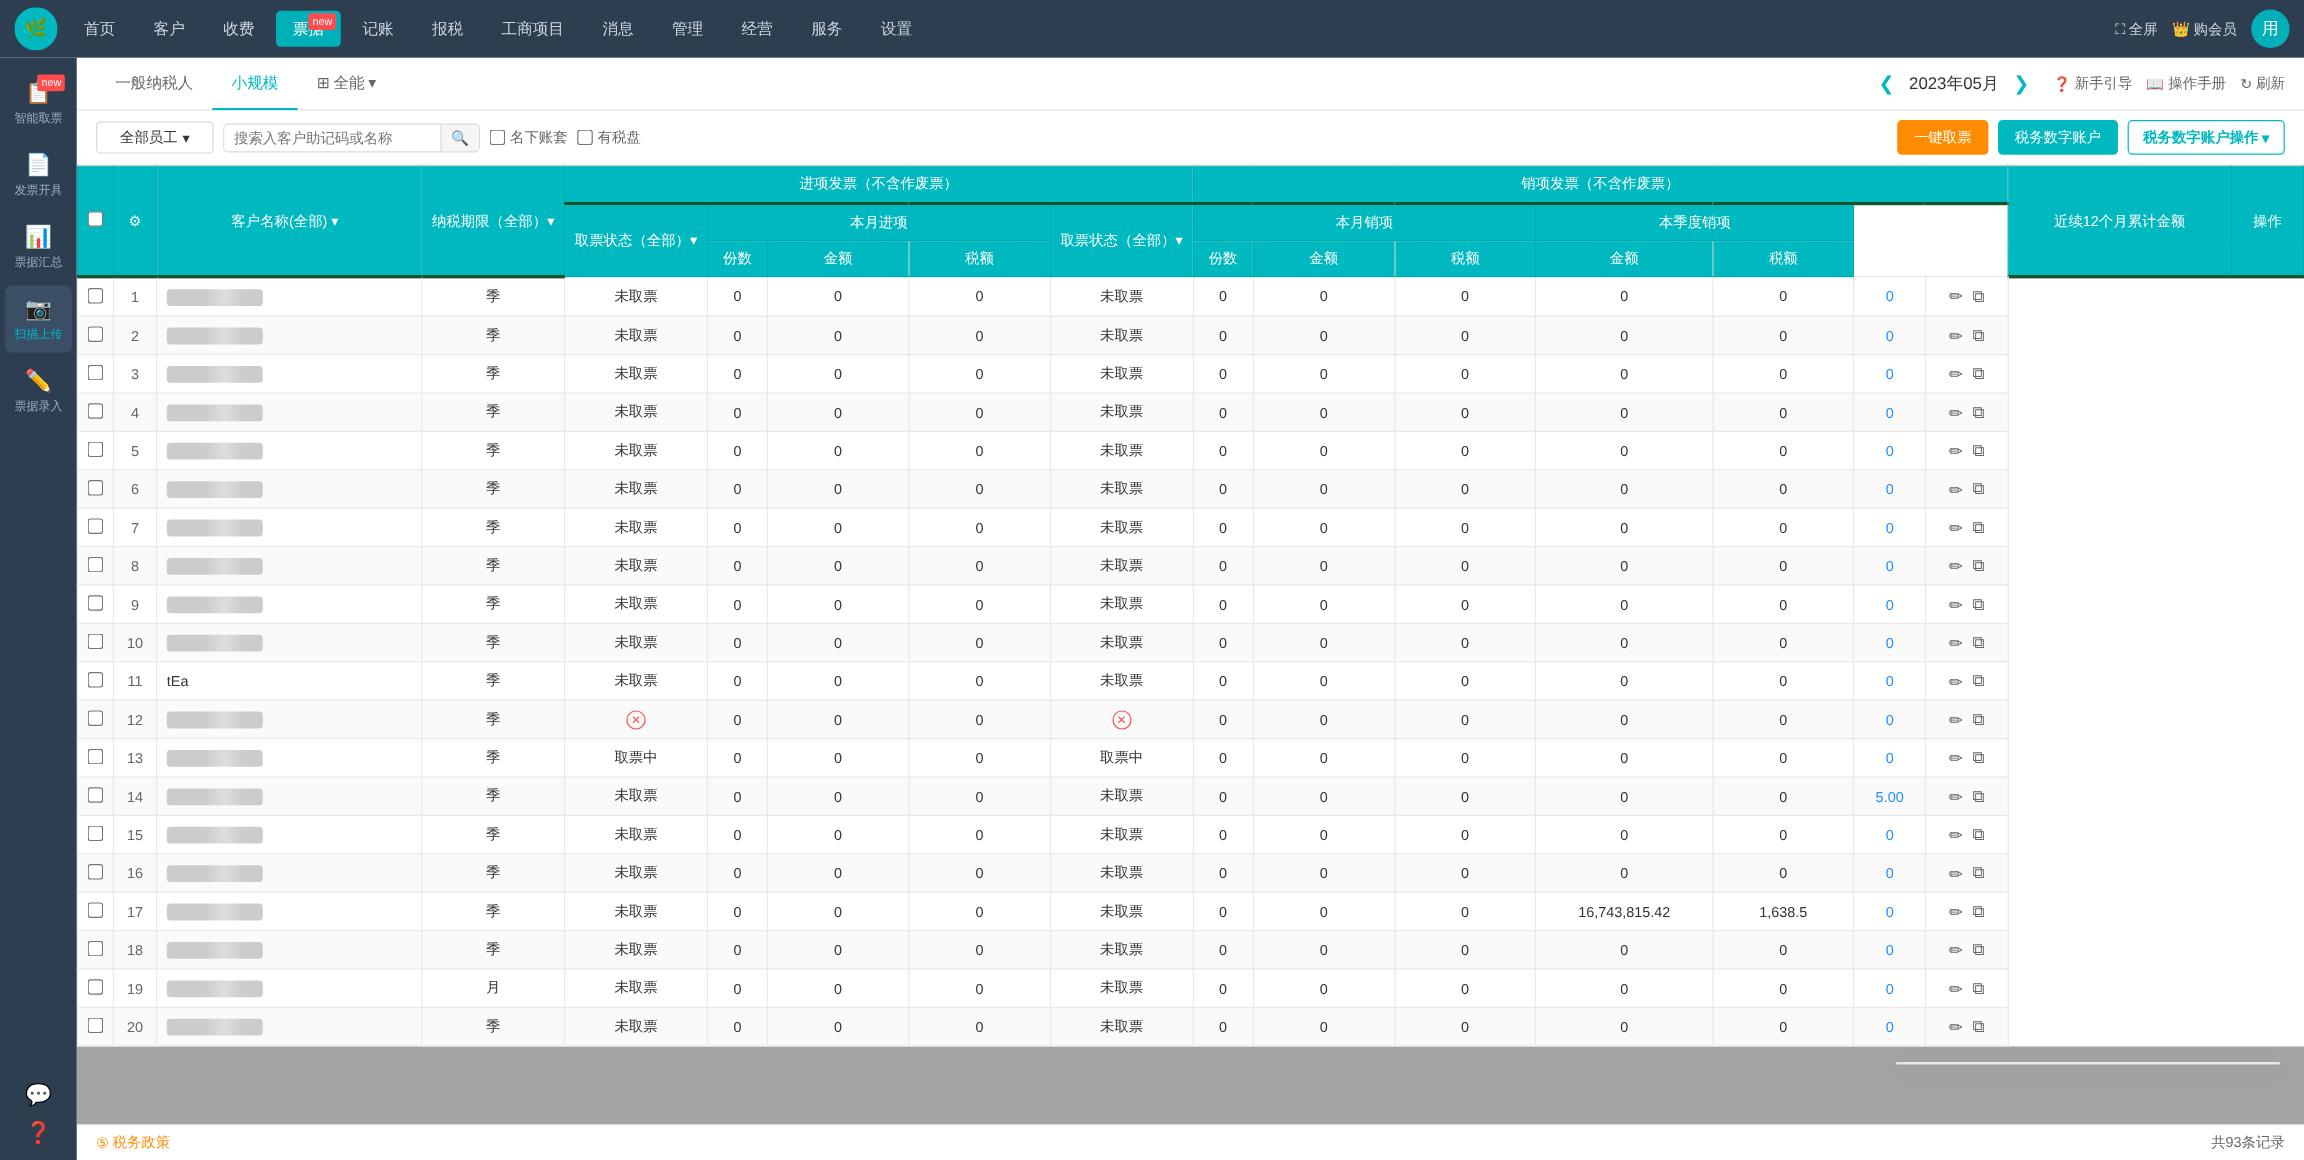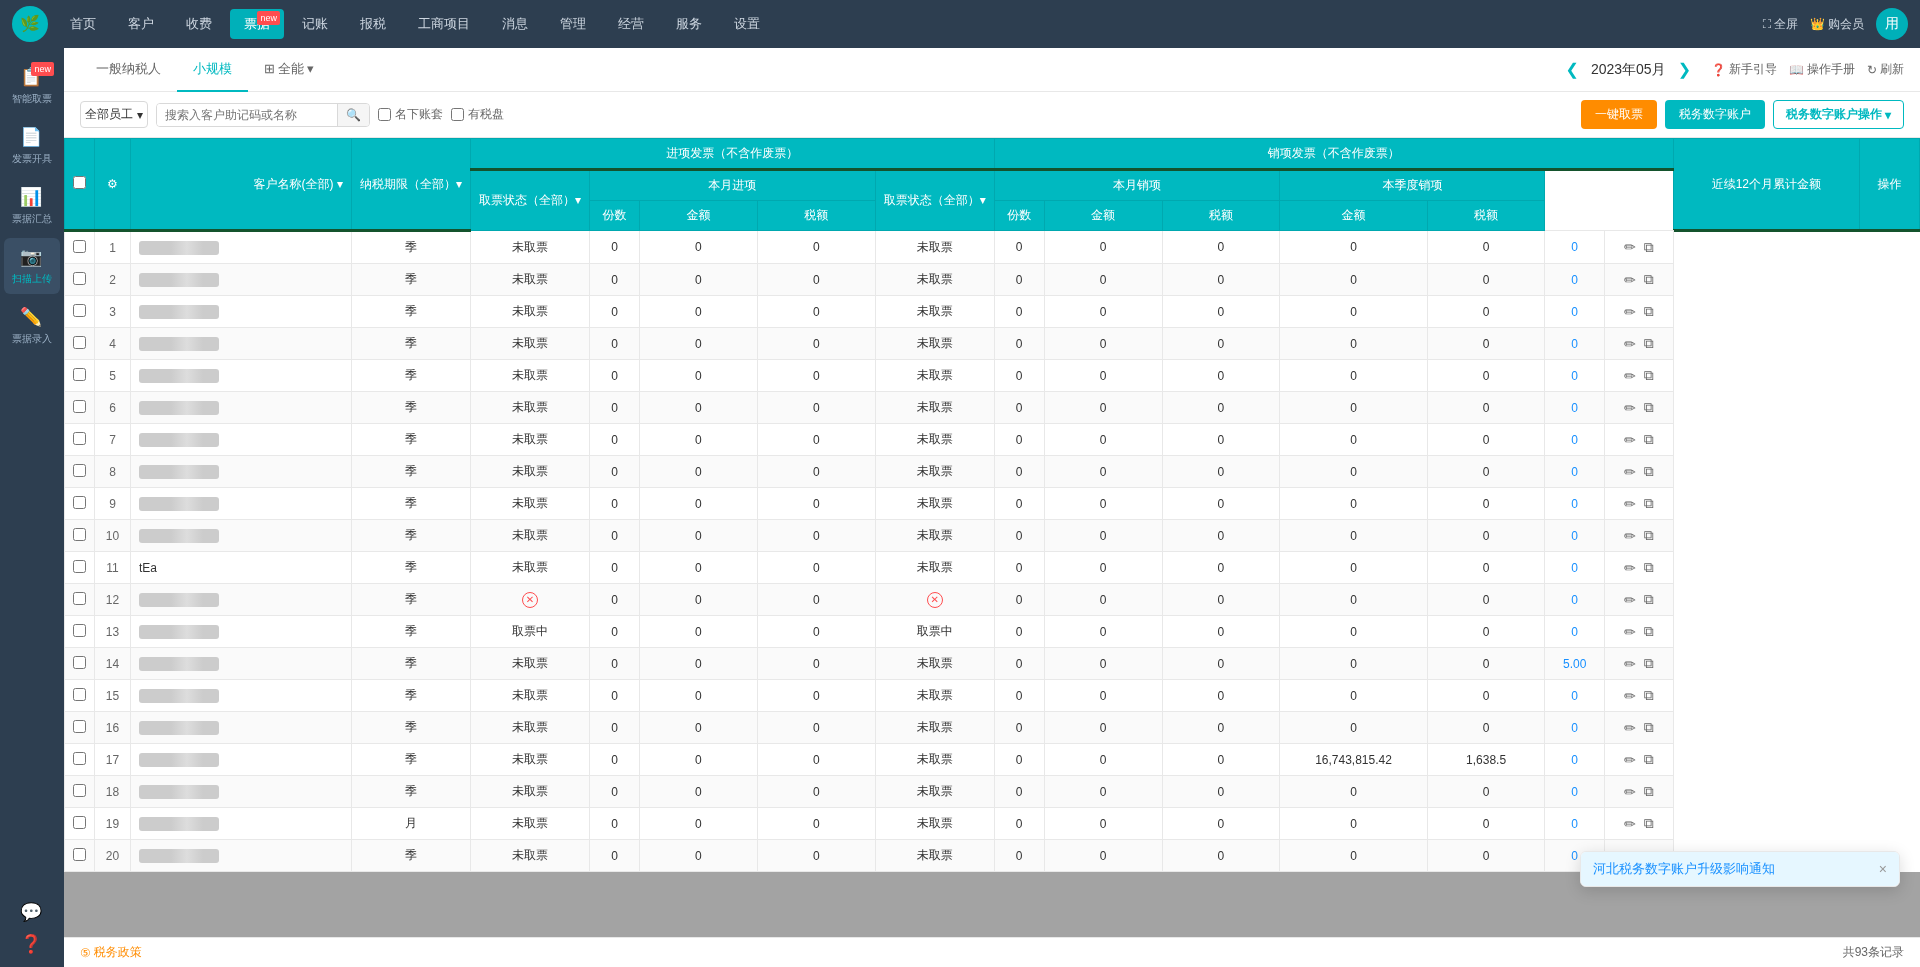--- a/index.html
+++ b/index.html
@@ -197,21 +197,21 @@
       display: flex;
       align-items: center;
       padding: 8px 16px;
       gap: 8px;
     }
     .toolbar-select {
       display: flex;
       align-items: center;
       border: 1px solid #d9d9d9;
       border-radius: 4px;
-      padding: 4px 4px;
+      padding: 4px 19px;
       gap: 4px;
       background: #fff;
       cursor: pointer;
       font-size: 12px;
       color: #333;
     }
     .toolbar-search {
       display: flex;
       align-items: center;
       border: 1px solid #d9d9d9;
@@ -533,21 +533,21 @@
         </button>
       </div>
     </div>
 
     <div class="table-container">
       <table>
         <thead>
           <tr>
             <th rowspan="3" style="width:30px"><input type="checkbox" style=""></th>
             <th rowspan="3" style="width:36px">⚙</th>
-            <th rowspan="3" style="min-width:150px;text-align:right;padding-left:1px">
+            <th rowspan="3" style="min-width:150px;text-align:center;padding-left:1px">
               客户名称(全部) ▾
             </th>
             <th rowspan="3" style="width:60px">纳税期限（全部）▾</th>
             <th colspan="5">进项发票（不含作废票）</th>
             <th colspan="8">销项发票（不含作废票）</th>
             <th rowspan="3" style="min-width:80px">近续12个月累计金额</th>
             <th rowspan="3" style="width:60px">操作</th>
           </tr>
           <tr>
             <th rowspan="2" style="width:70px">取票状态（全部）▾</th>
@@ -1040,17 +1040,13 @@
       <span class="tax-policy-link">
         <span>⑤</span>
         <span>税务政策</span>
       </span>
       <span style="margin-left:auto">共93条记录</span>
     </div>
   </div>
 </div>
 
 <div class="notification-popup">
-  <div class="notification-header">
-    <span>河北税务数字账户升级影响通知</span>
-    <span class="notification-close">×</span>
-  </div>
 </div>
 
 </body></html>

